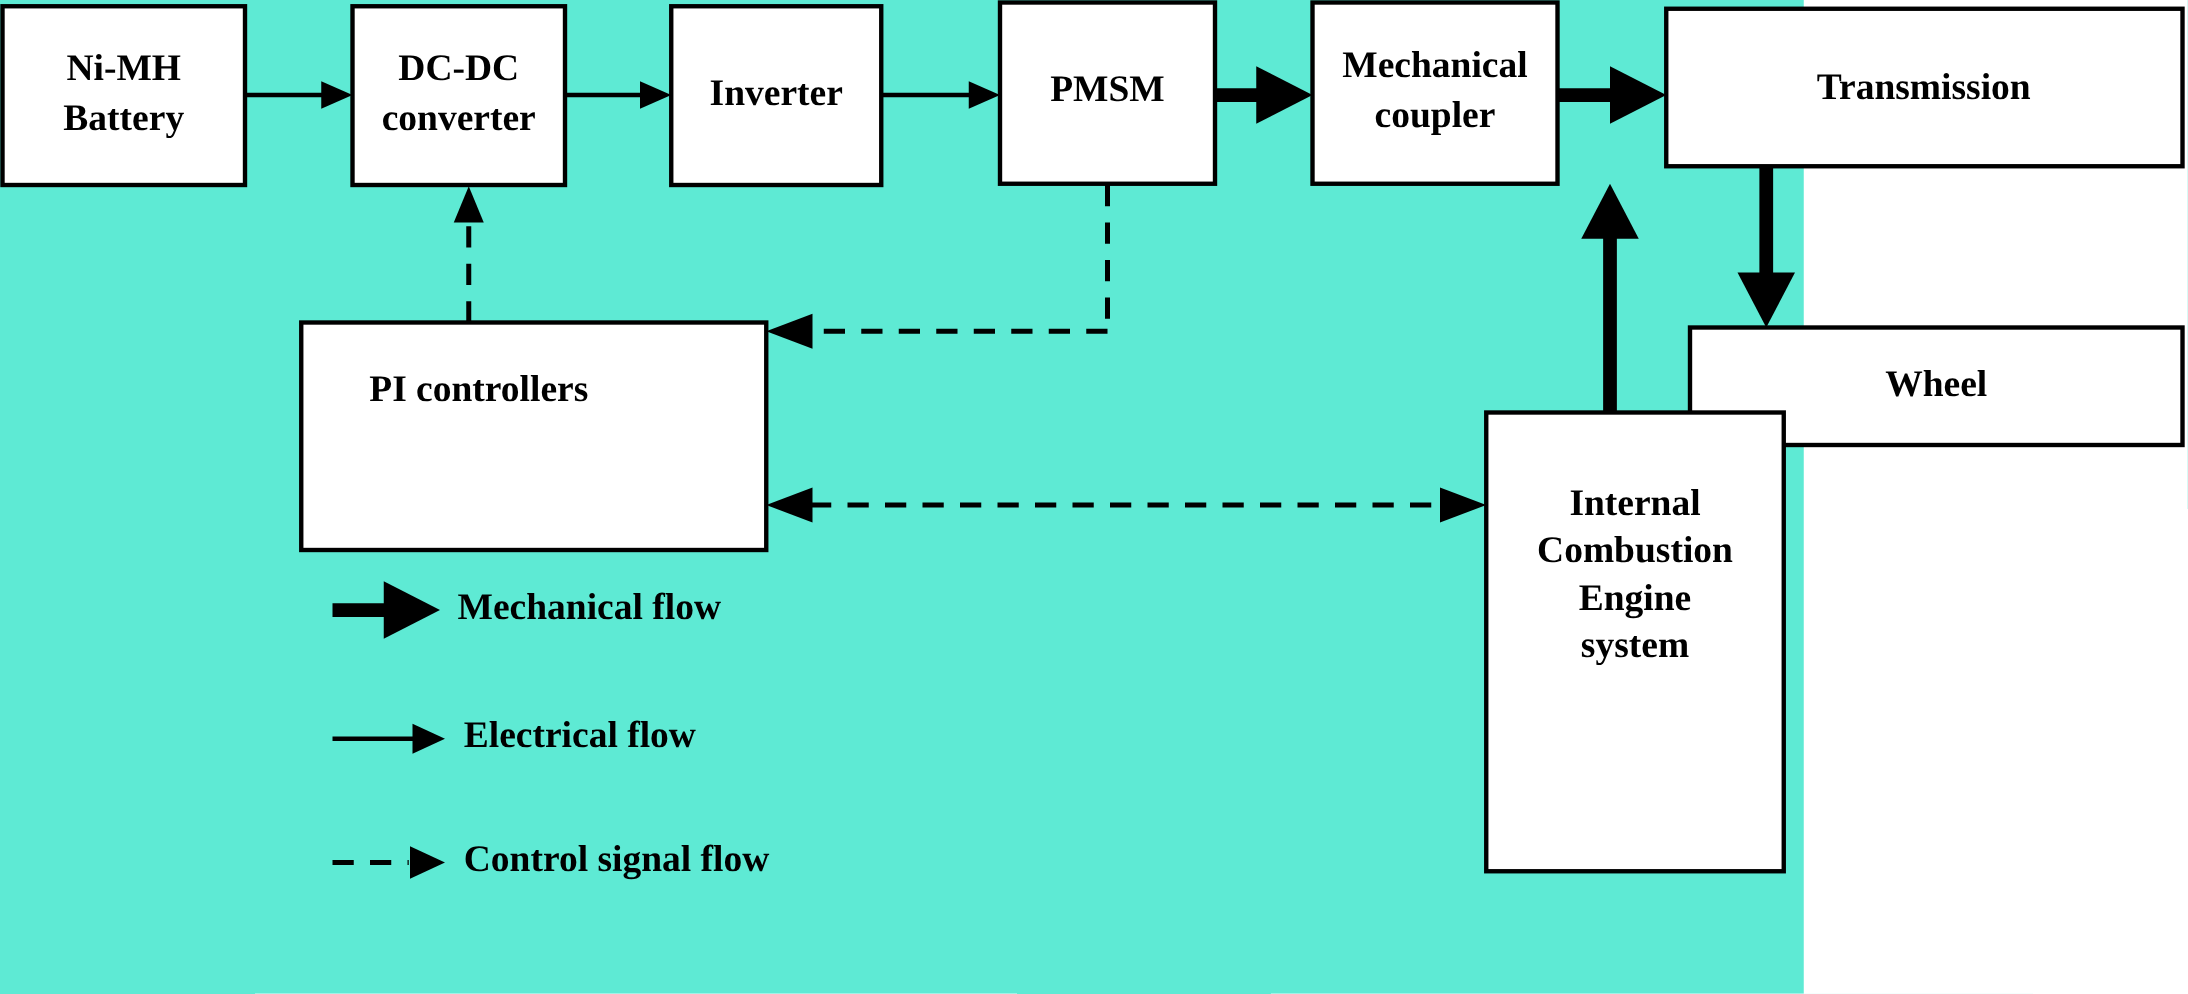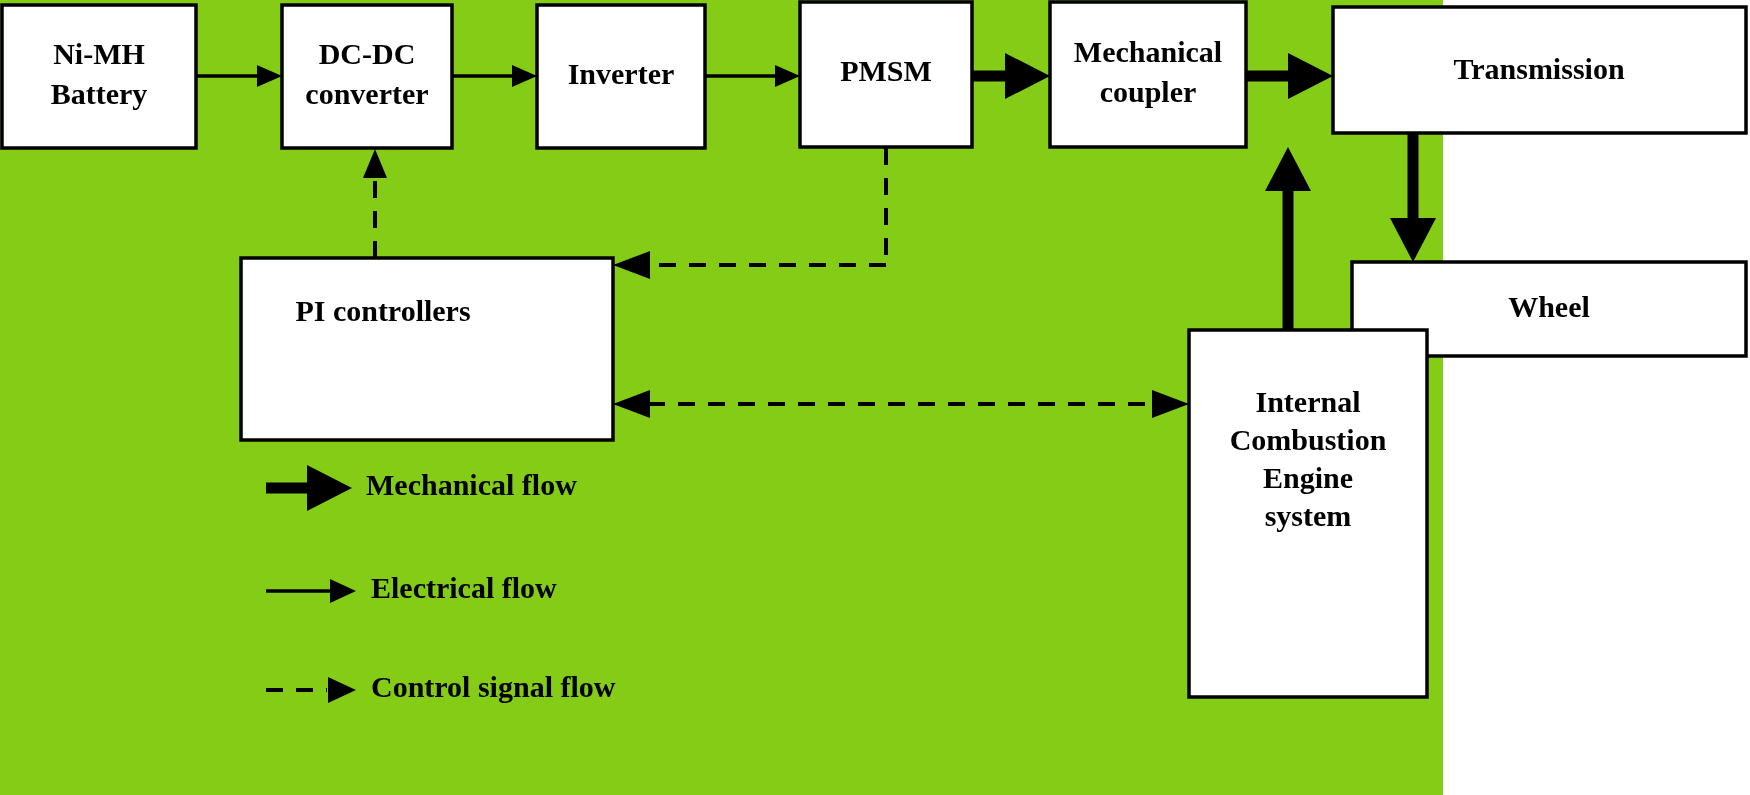--- a/index.html
+++ b/index.html
@@ -10,21 +10,21 @@
   body {
     width: 1750px;
     height: 795px;
     font-family: "Liberation Serif", "DejaVu Serif", serif;
     overflow: hidden;
   }
   #diagram-root {
     position: relative;
     width: 1443px;
     height: 795px;
-    background: #84cc16;
+    background: #5eead4;
   }
   svg.diagram {
     display: block;
     width: 1750px;
     height: 795px;
   }
   .box-rect {
     fill: #ffffff;
     stroke: #000000;
     stroke-width: 3.5;

